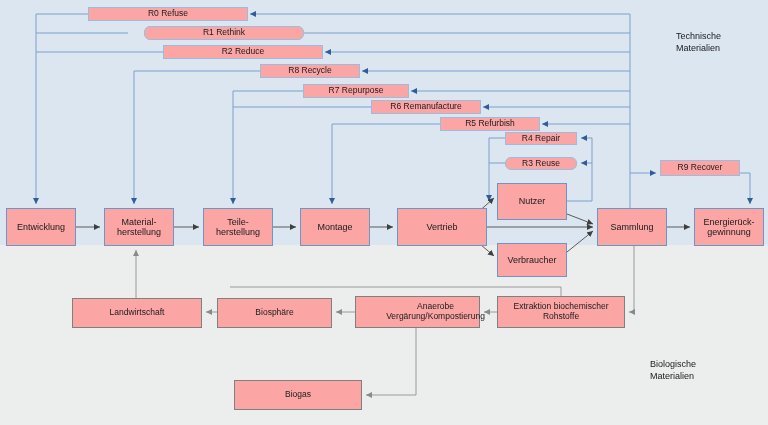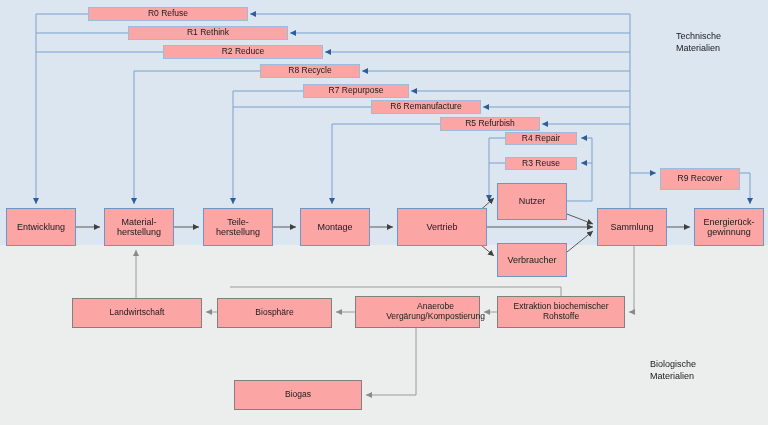--- a/index.html
+++ b/index.html
@@ -98,29 +98,29 @@
       <path d="M355,312 L336,312" marker-end="url(#abGray)"></path>
       <path d="M217,312 L206,312" marker-end="url(#abGray)"></path>
       <path d="M136,298 L136,250" marker-end="url(#abGray)"></path>
       <path d="M416,328 L416,395 L366,395" marker-end="url(#abGray)"></path>
       <path d="M561,296 L561,287 L230,287"></path>
     </g>
   </svg>
 
   <div id="nodes">
       <div class="node rbox" style="left: 88px; top: 7px; width: 160px; height: 14px;">R0 Refuse</div>
-      <div class="node rbox" style="left: 128px; top: 26px; width: 160px; height: 14px;">R1 Rethink</div>
+      <div class="node rbox" style="left: 144px; top: 26px; width: 160px; height: 14px; border-radius: 6px;">R1 Rethink</div>
       <div class="node rbox" style="left: 163px; top: 45px; width: 160px; height: 14px;">R2 Reduce</div>
       <div class="node rbox" style="left: 260px; top: 64px; width: 100px; height: 14px;">R8 Recycle</div>
       <div class="node rbox" style="left: 303px; top: 84px; width: 106px; height: 14px;">R7 Repurpose</div>
       <div class="node rbox" style="left: 371px; top: 100px; width: 110px; height: 14px;">R6 Remanufacture</div>
       <div class="node rbox" style="left: 440px; top: 117px; width: 100px; height: 14px;">R5 Refurbish</div>
       <div class="node rbox" style="left: 505px; top: 132px; width: 72px; height: 13px;">R4 Repair</div>
-      <div class="node rbox" style="left: 505px; top: 157px; width: 72px; height: 13px;">R3 Reuse</div>
-      <div class="node rbox" style="left: 660px; top: 168px; width: 80px; height: 22px;">R9 Recover</div>
+      <div class="node rbox" style="left: 505px; top: 157px; width: 72px; height: 13px; border-radius: 6px;">R3 Reuse</div>
+      <div class="node rbox" style="left: 660px; top: 160px; width: 80px; height: 16px;">R9 Recover</div>
       <div class="node blue main" style="left: 6px; top: 208px; width: 70px; height: 38px;">Entwicklung</div>
       <div class="node blue main" style="left: 104px; top: 208px; width: 70px; height: 38px;">Material-
 herstellung</div>
       <div class="node blue main" style="left: 203px; top: 208px; width: 70px; height: 38px;">Teile-
 herstellung</div>
       <div class="node blue main" style="left: 300px; top: 208px; width: 70px; height: 38px;">Montage</div>
       <div class="node blue main" style="left: 397px; top: 208px; width: 90px; height: 38px;">Vertrieb</div>
       <div class="node blue main" style="left: 597px; top: 208px; width: 70px; height: 38px;">Sammlung</div>
       <div class="node blue main" style="left: 694px; top: 208px; width: 70px; height: 38px;">Energierück-
 gewinnung</div>

